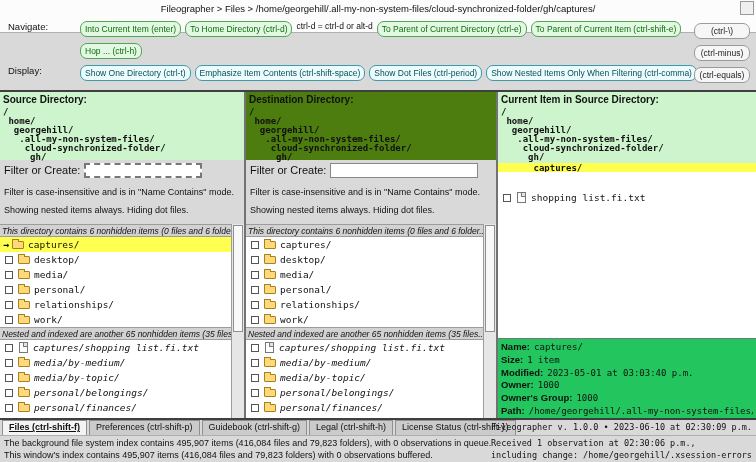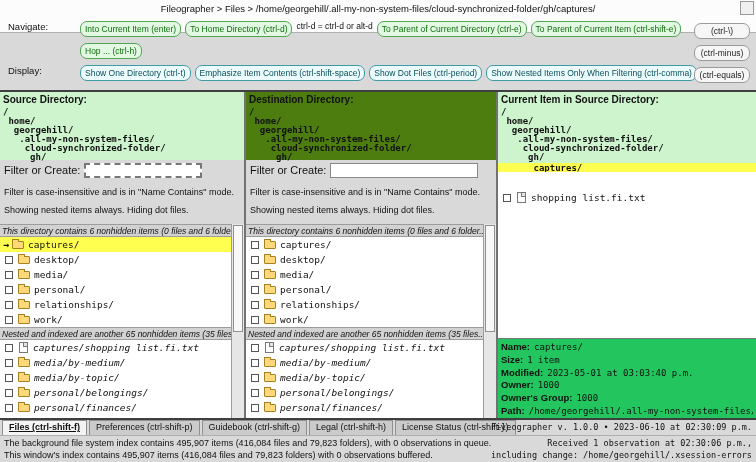--- a/index.html
+++ b/index.html
@@ -66,21 +66,21 @@
 .info-value{font-family:"DejaVu Sans Mono","Liberation Mono",monospace;font-size:9px}
 
 #sep-bottom{position:absolute;top:418px;left:0;right:0;height:2px;background:#3f3f3f}
 #tabbar{position:absolute;top:420px;left:0;right:0;height:15px;display:flex;align-items:stretch;padding-left:2px;background:#d9d9d9}
 .tab{font-size:9px;line-height:13px;padding:0 6px;margin-right:2px;background:#cbcbcb;border:1px solid #8f8f8f;border-bottom:none;white-space:nowrap}
 .tab.active{background:#f4f4f4;font-weight:bold;text-decoration:underline}
 #version-text{position:absolute;right:4px;top:0;font-family:"DejaVu Sans Mono","Liberation Mono",monospace;font-size:8.5px;line-height:15px}
 
 #statusbar{position:absolute;top:435px;left:0;right:0;bottom:0;border-top:1px solid #aeaeae;padding:1px 4px;font-size:9px}
 .status-line{line-height:12px;white-space:nowrap;overflow:hidden}
-#status-right{position:absolute;right:4px;top:1px;text-align:right;font-family:"DejaVu Sans Mono","Liberation Mono",monospace;font-size:8.5px;line-height:12px}
+#status-right{position:absolute;right:4px;top:1px;font-family:"DejaVu Sans Mono","Liberation Mono",monospace;font-size:8.5px;line-height:12px}
 </style>
 </head>
 <body>
 
 <div id="titlebar">
   <span>Fileographer &gt; Files &gt; /home/georgehill/.all-my-non-system-files/cloud-synchronized-folder/gh/captures/</span>
   <div id="titlebar-box"></div>
 </div>
 
 <div id="toolbar">

